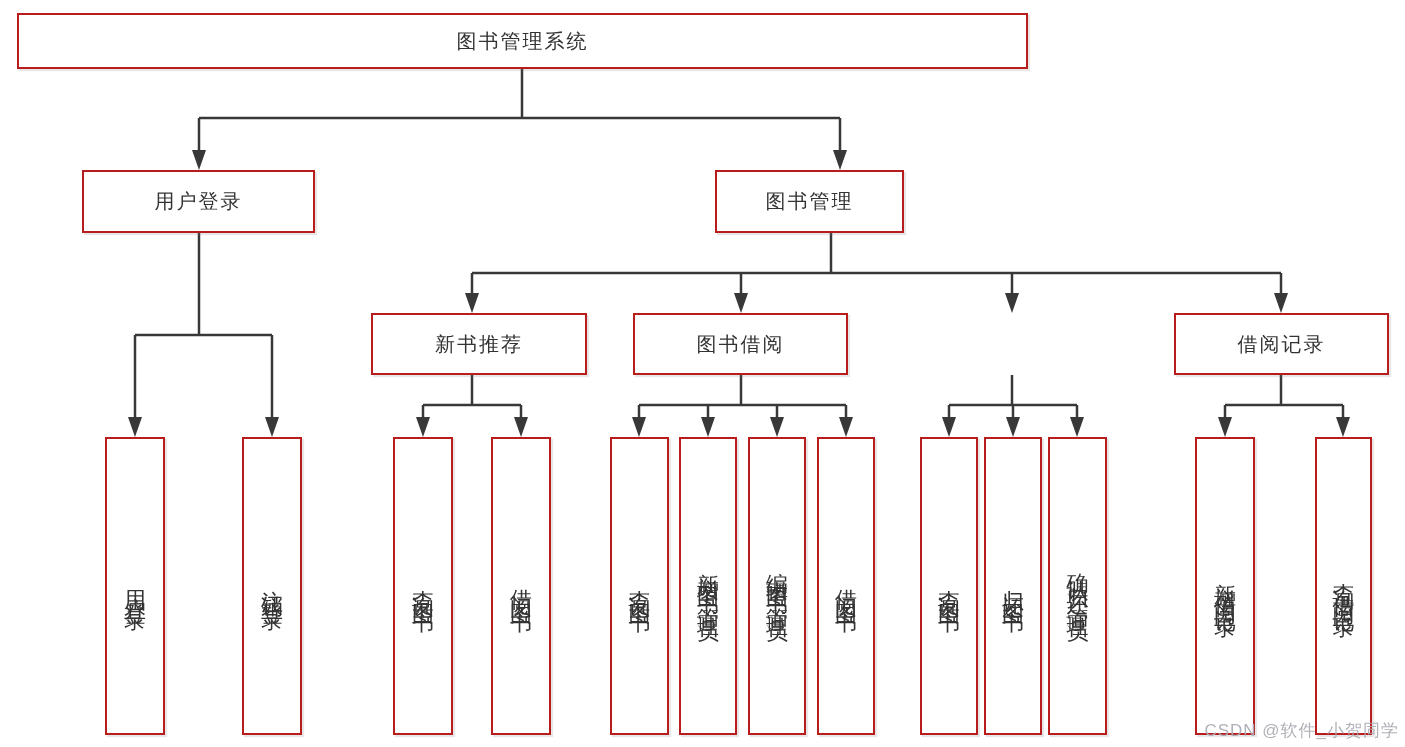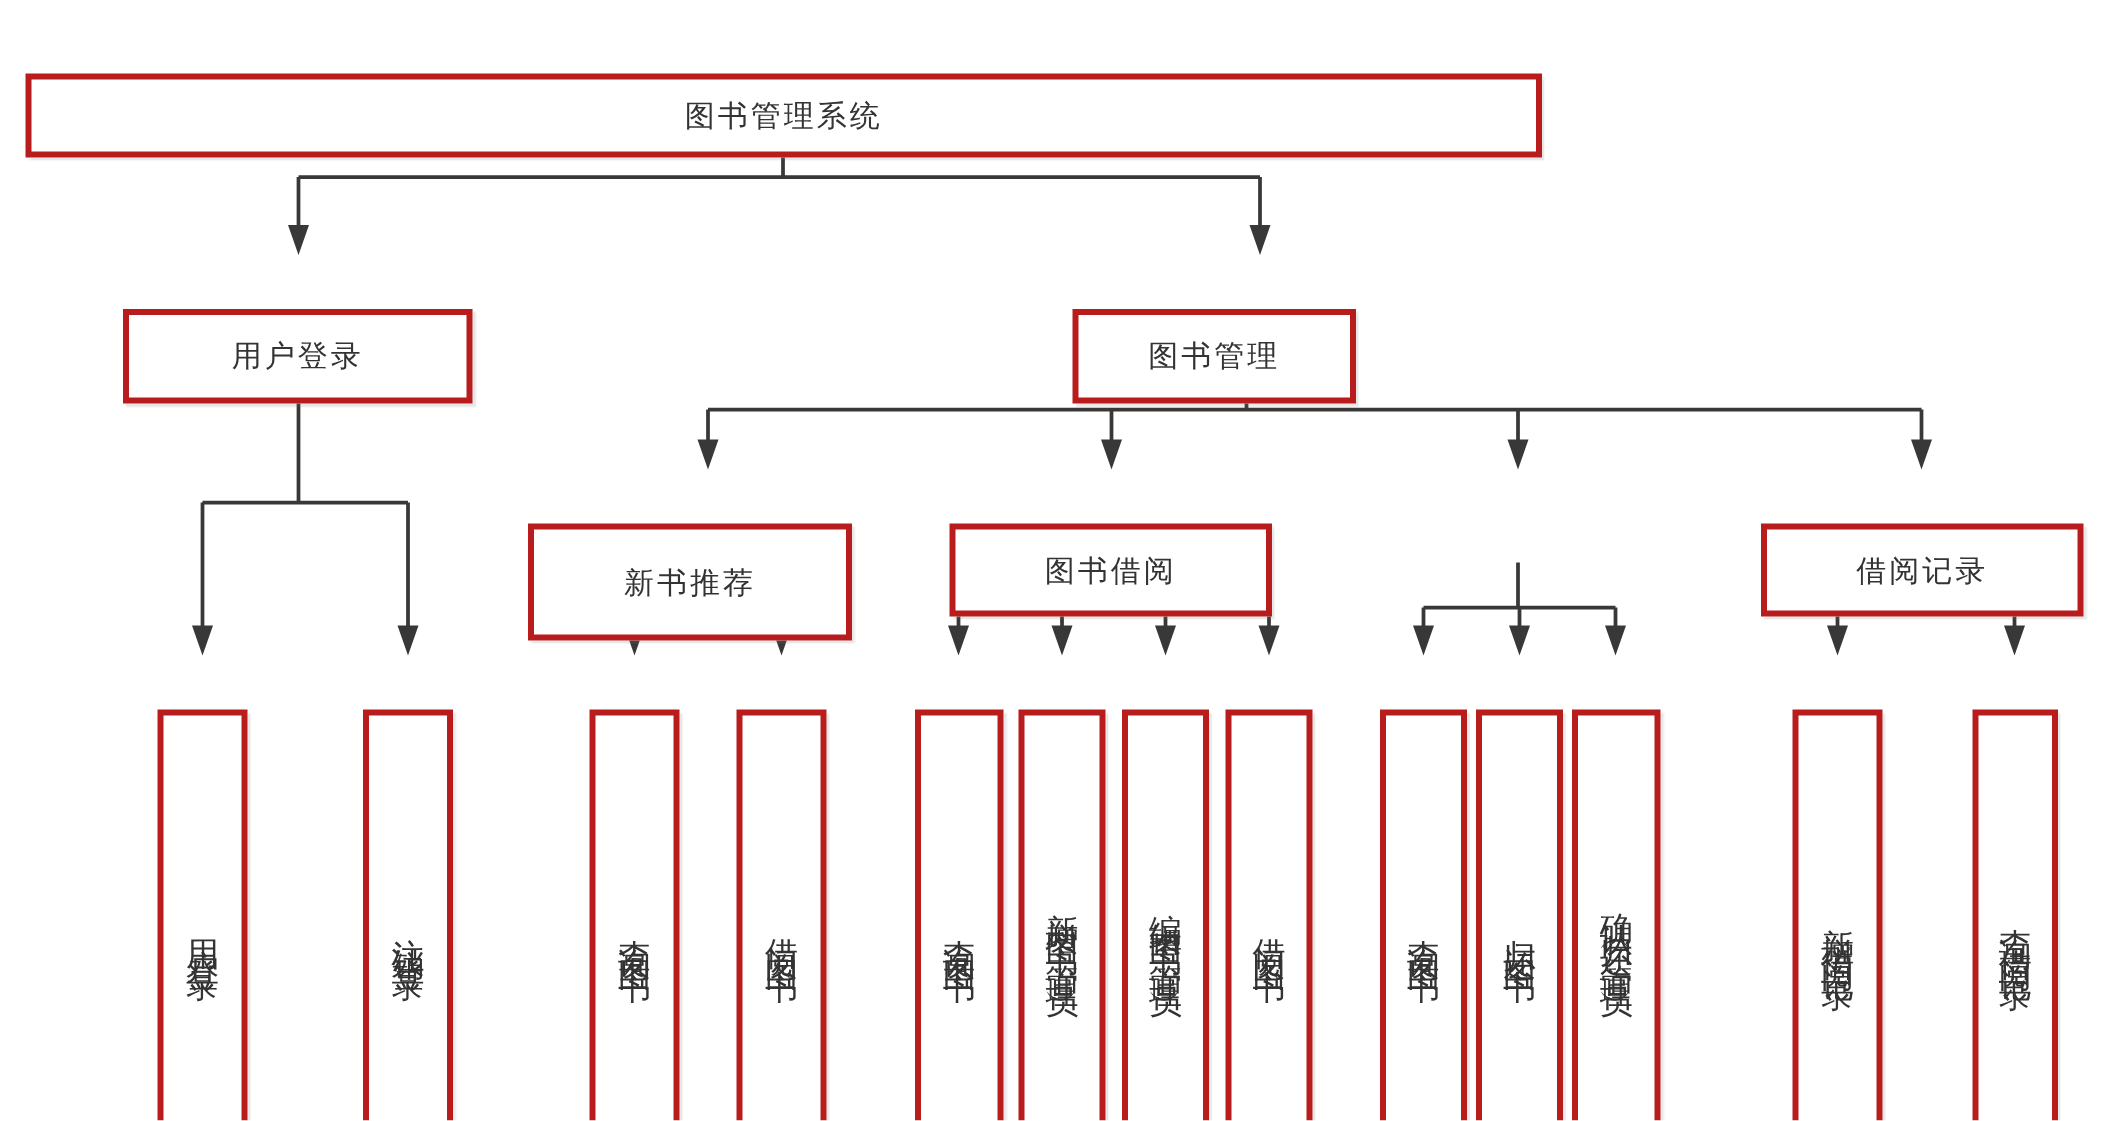--- a/index.html
+++ b/index.html
@@ -18,29 +18,28 @@
   .connectors {
     position: absolute;
     left: 0;
     top: 0;
     width: 1405px;
     height: 747px;
   }
   .box {
     position: absolute;
     box-sizing: border-box;
-    border: 4px solid #b91c1c;
+    border: 2px solid #b91c1c;
     background: #ffffff;
     color: #333333;
     display: flex;
     align-items: center;
     justify-content: center;
     text-align: center;
     box-shadow: 2px 2px 1px rgba(120,120,120,0.18);
-    margin-top: 36px;
   }
   .h {
     font-size: 20px;
     letter-spacing: 2px;
     white-space: nowrap;
   }
   .v {
     writing-mode: vertical-rl;
     text-orientation: mixed;
     font-size: 22px;
@@ -101,21 +100,21 @@
       <polygon points="1218,417 1232,417 1225,437"></polygon>
       <polygon points="1336,417 1350,417 1343,437"></polygon>
     </g>
   </svg>
 
   <div class="box h" style="left:17px; top:13px; width:1011px; height:56px;">图书管理系统</div>
 
   <div class="box h" style="left:82px; top:170px; width:233px; height:63px;">用户登录</div>
   <div class="box h" style="left:715px; top:170px; width:189px; height:63px;">图书管理</div>
 
-  <div class="box h" style="left:352px; top:313px; width:216px; height:78px;">新书推荐</div>
+  <div class="box h" style="left:371px; top:313px; width:216px; height:62px;">新书推荐</div>
   <div class="box h" style="left:633px; top:313px; width:215px; height:62px;font-family:Liberation Serif, serif;">图书借阅</div>
   <div class="box h" style="left:1174px; top:313px; width:215px; height:62px;">借阅记录</div>
 
   <div class="box v" style="left:105px; top:437px; width:60px; height:298px;">用户登录</div>
   <div class="box v" style="left:242px; top:437px; width:60px; height:298px;">注销登录</div>
 
   <div class="box v" style="left:393px; top:437px; width:60px; height:298px;">查询图书</div>
   <div class="box v" style="left:491px; top:437px; width:60px; height:298px;">借阅图书</div>
 
   <div class="box v" style="left:610px; top:437px; width:59px; height:298px;">查询图书</div>
@@ -123,14 +122,15 @@
   <div class="box v" style="left:748px; top:437px; width:58px; height:298px;">编辑图书（管理员）</div>
   <div class="box v" style="left:817px; top:437px; width:58px; height:298px;">借阅图书</div>
 
   <div class="box v" style="left:920px; top:437px; width:58px; height:298px;">查询图书</div>
   <div class="box v" style="left:984px; top:437px; width:58px; height:298px;">归还图书</div>
   <div class="box v" style="left:1048px; top:437px; width:59px; height:298px;">确认归还（管理员）</div>
 
   <div class="box v" style="left:1195px; top:437px; width:60px; height:298px;">新增借阅记录</div>
   <div class="box v" style="left:1315px; top:437px; width:57px; height:298px;">查询借阅记录</div>
 
+  <div class="watermark">CSDN @软件_小贺同学</div>
 
 </div>
 
 </body></html>

